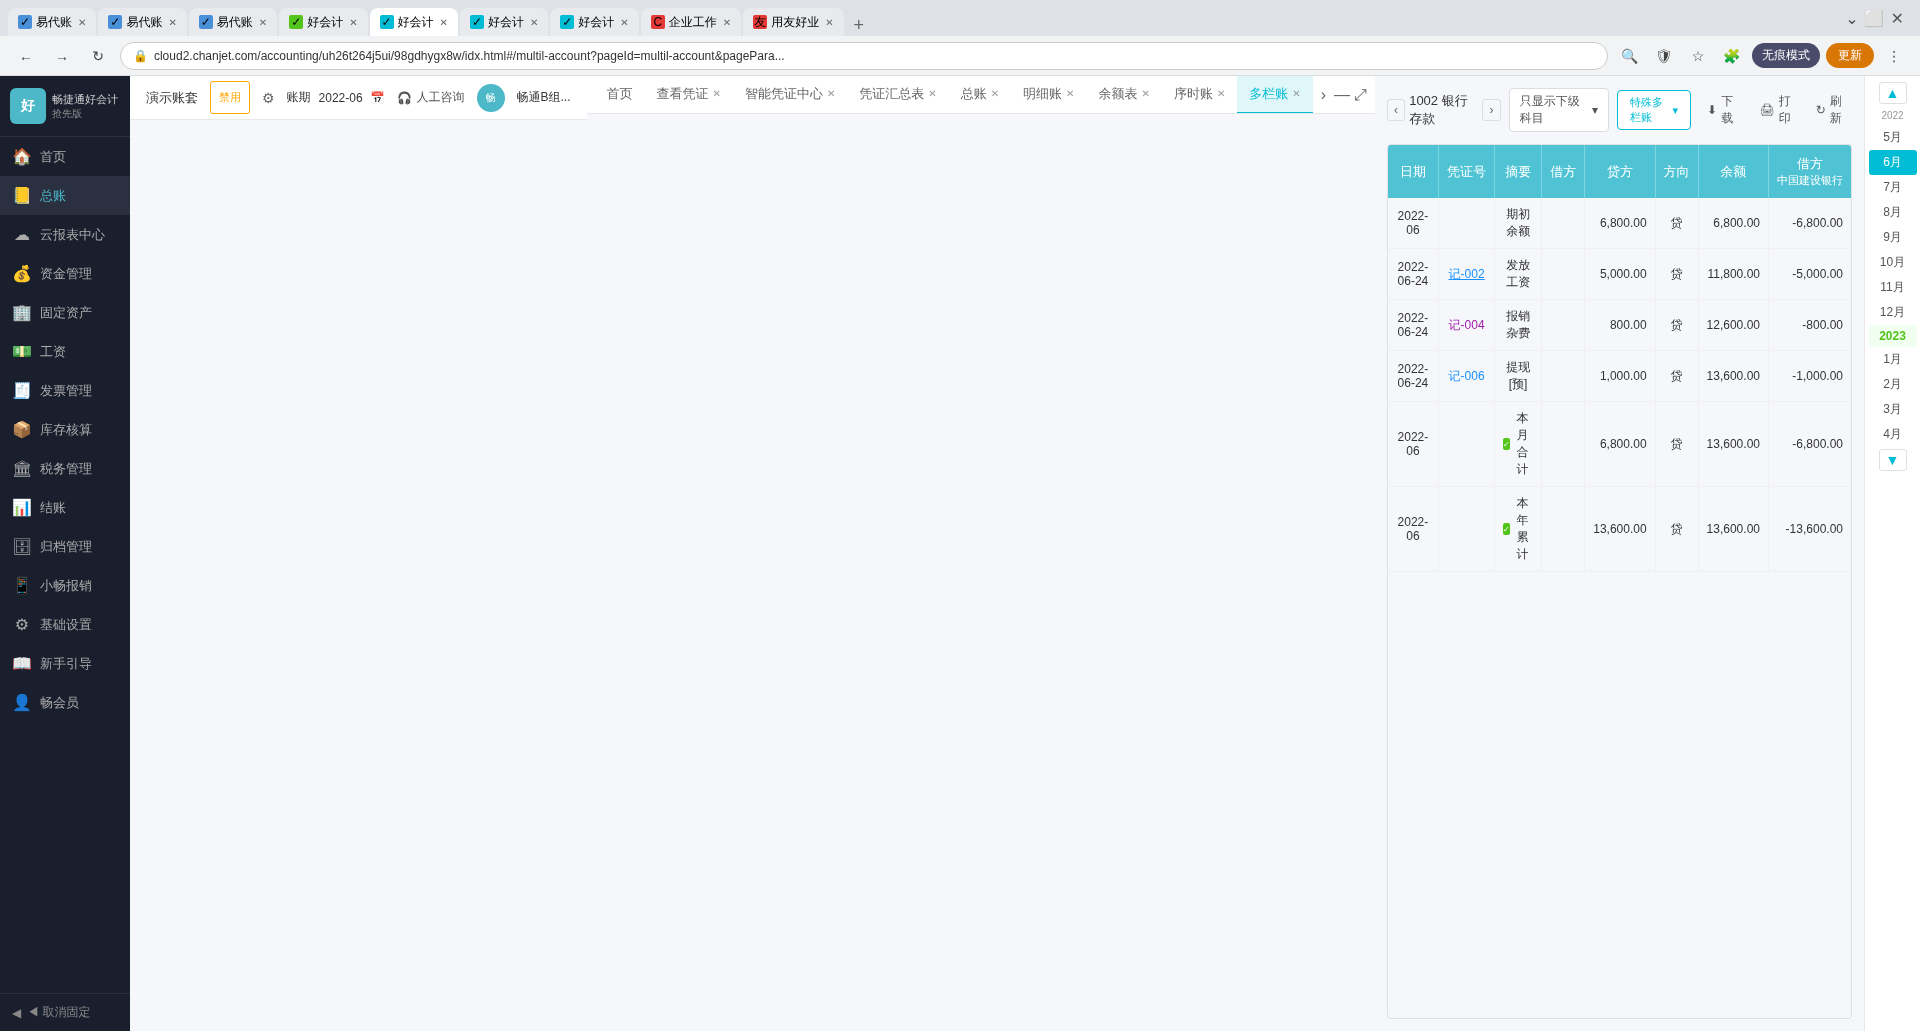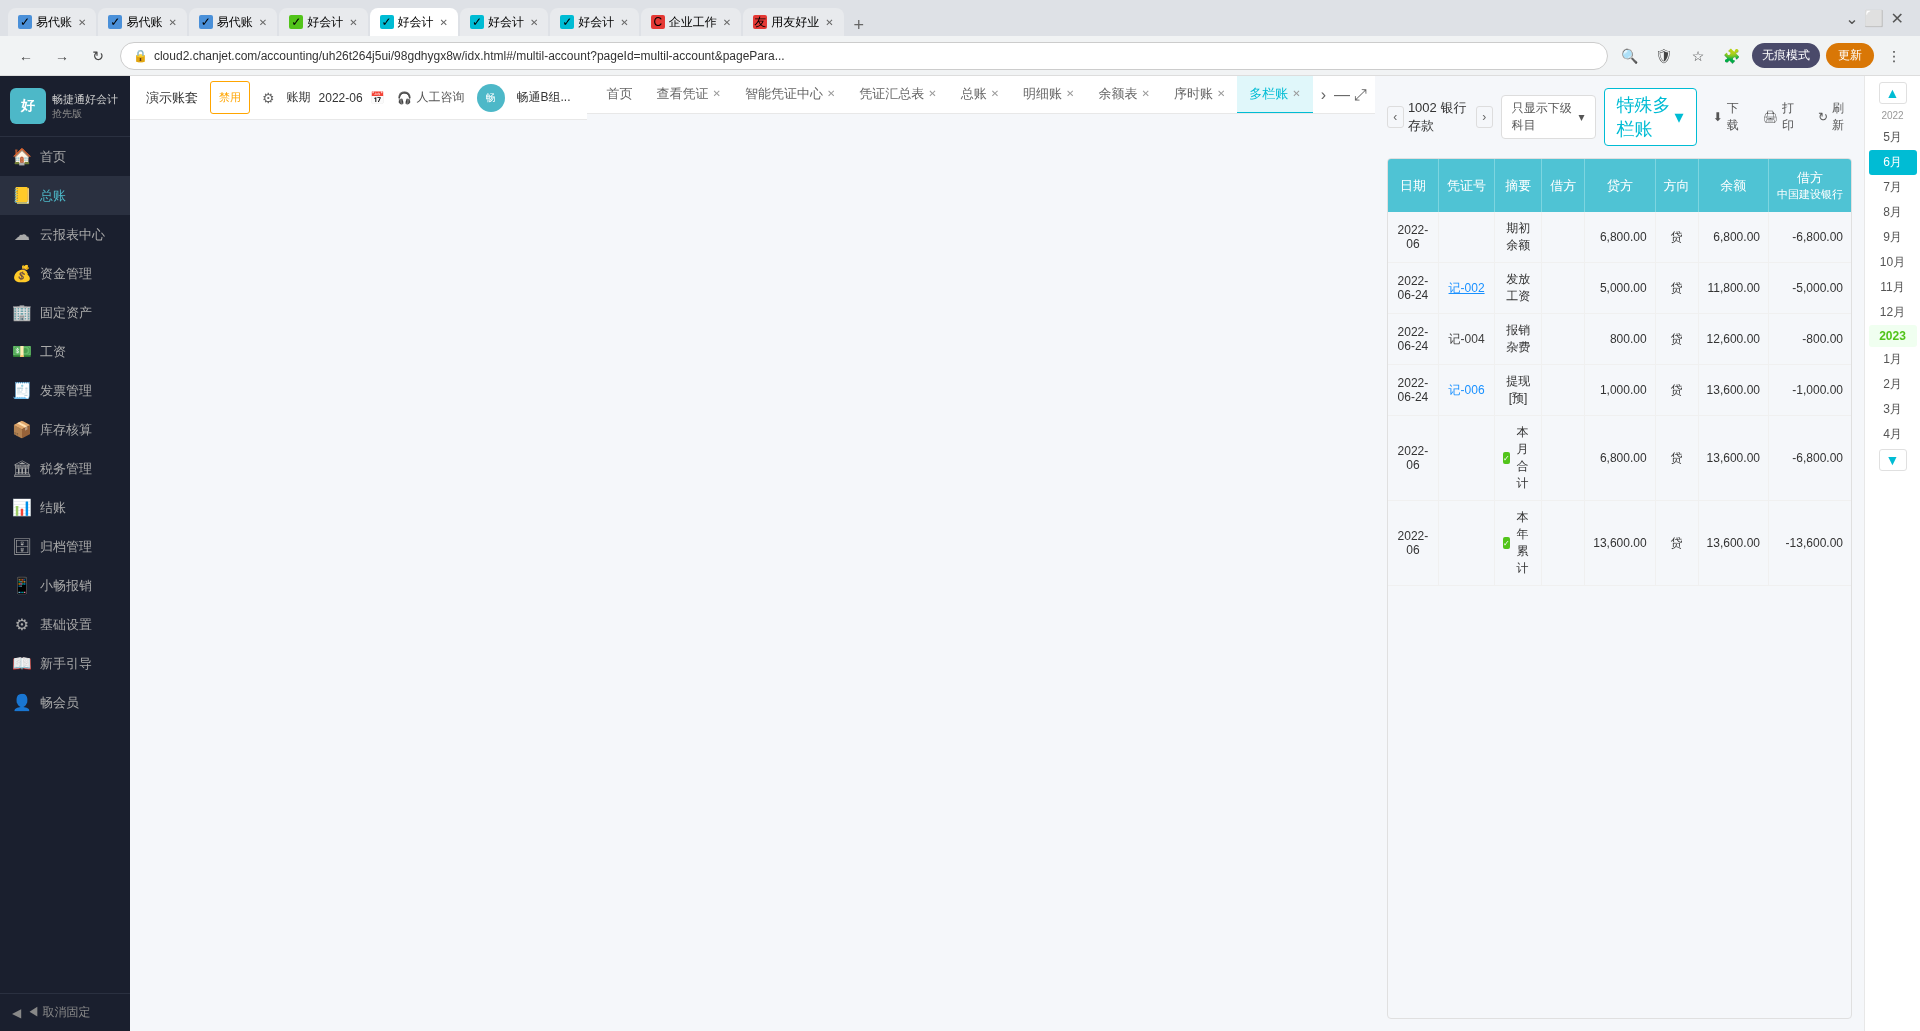--- a/index.html
+++ b/index.html
@@ -60,21 +60,21 @@
     .content-area { flex: 1; display: flex; overflow: hidden; }
     .ledger-main { flex: 1; overflow: hidden; display: flex; flex-direction: column; padding: 12px; }
 
     
     .ledger-toolbar { display: flex; align-items: center; margin-bottom: 12px; gap: 8px; }
     .account-nav { display: flex; align-items: center; gap: 4px; }
     .nav-arrow { width: 22px; height: 22px; display: flex; align-items: center; justify-content: center; border: 1px solid #ddd; border-radius: 3px; cursor: pointer; color: #666; font-size: 12px; }
     .account-code { font-size: 13px; color: #333; font-weight: 500; }
     .filter-btn { display: flex; align-items: center; gap: 4px; border: 1px solid #ddd; border-radius: 4px; padding: 4px 10px; cursor: pointer; font-size: 12px; color: #555; background: white; }
     .toolbar-right { margin-left: auto; display: flex; gap: 8px; align-items: center; }
-    .multi-col-btn { border: 1px solid #00bcd4; color: #00bcd4; background: white; padding: 4px 12px; border-radius: 4px; cursor: pointer; font-size: 18px; display: flex; align-items: center; gap: 4px; }
+    .multi-col-btn { border: 1px solid #00bcd4; color: #00bcd4; background: white; padding: 4px 12px; border-radius: 4px; cursor: pointer; font-size: 11px; display: flex; align-items: center; gap: 4px; }
     .action-btn { display: flex; align-items: center; gap: 4px; color: #555; cursor: pointer; font-size: 12px; padding: 4px 8px; }
 
     
     .ledger-table { flex: 1; overflow: auto; border: 1px solid #e0e0e0; border-radius: 4px; }
     table { width: 100%; border-collapse: collapse; }
     thead tr { background: #4fc3d4; color: white; }
     th { padding: 10px 8px; text-align: center; font-weight: normal; font-size: 13px; border-right: 1px solid #7dd5e0; white-space: nowrap; }
     th:last-child { border-right: none; }
     td { padding: 8px; text-align: center; border-bottom: 1px solid #f0f0f0; border-right: 1px solid #f0f0f0; font-size: 12px; color: #333; }
     td:last-child { border-right: none; }
@@ -395,21 +395,21 @@
                   <td class="td-link" style="color: rgb(24, 144, 255); cursor: pointer; text-decoration: underline;">记-002</td>
                   <td>发放工资</td>
                   <td class="td-right"></td>
                   <td class="td-right">5,000.00</td>
                   <td>贷</td>
                   <td class="td-right">11,800.00</td>
                   <td class="td-right">-5,000.00</td>
                 </tr>
                 <tr>
                   <td>2022-06-24</td>
-                  <td class="td-link" style="color: #404040; cursor: pointer;">记-004</td>
+                  <td class="td-link" style="color: #a21caf; cursor: pointer;">记-004</td>
                   <td>报销杂费</td>
                   <td class="td-right"></td>
                   <td class="td-right">800.00</td>
                   <td>贷</td>
                   <td class="td-right">12,600.00</td>
                   <td class="td-right">-800.00</td>
                 </tr>
                 <tr>
                   <td>2022-06-24</td>
                   <td class="td-link" style="color: rgb(24, 144, 255); cursor: pointer;">记-006</td>

